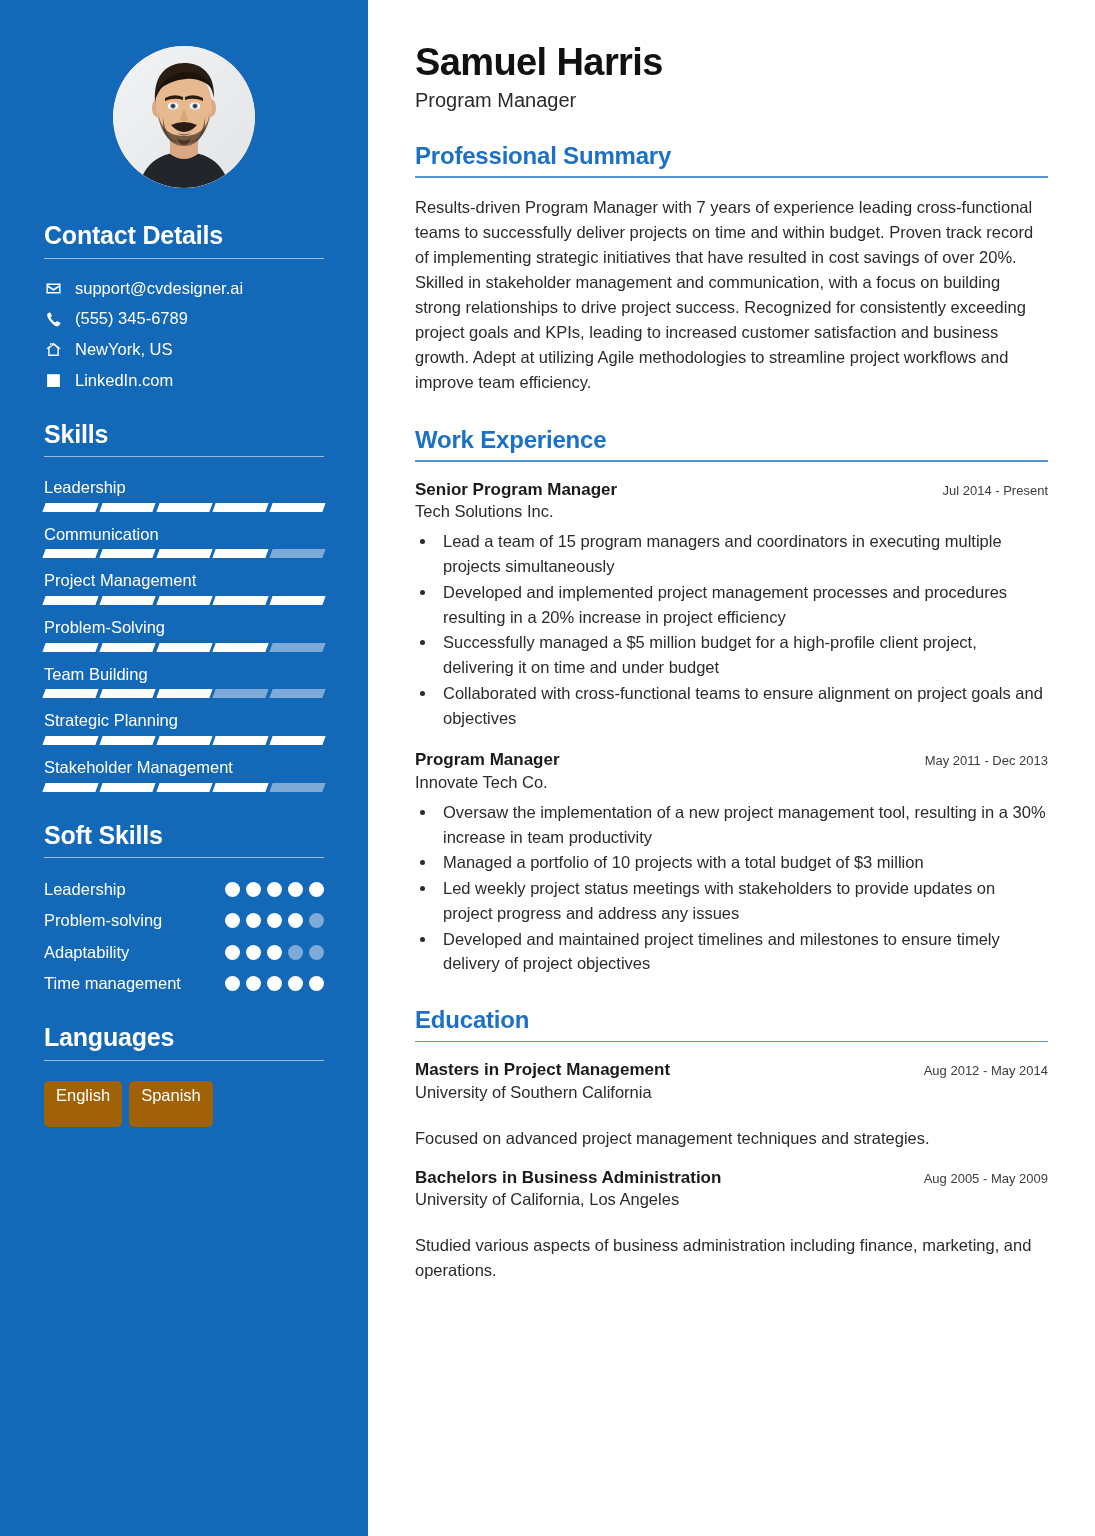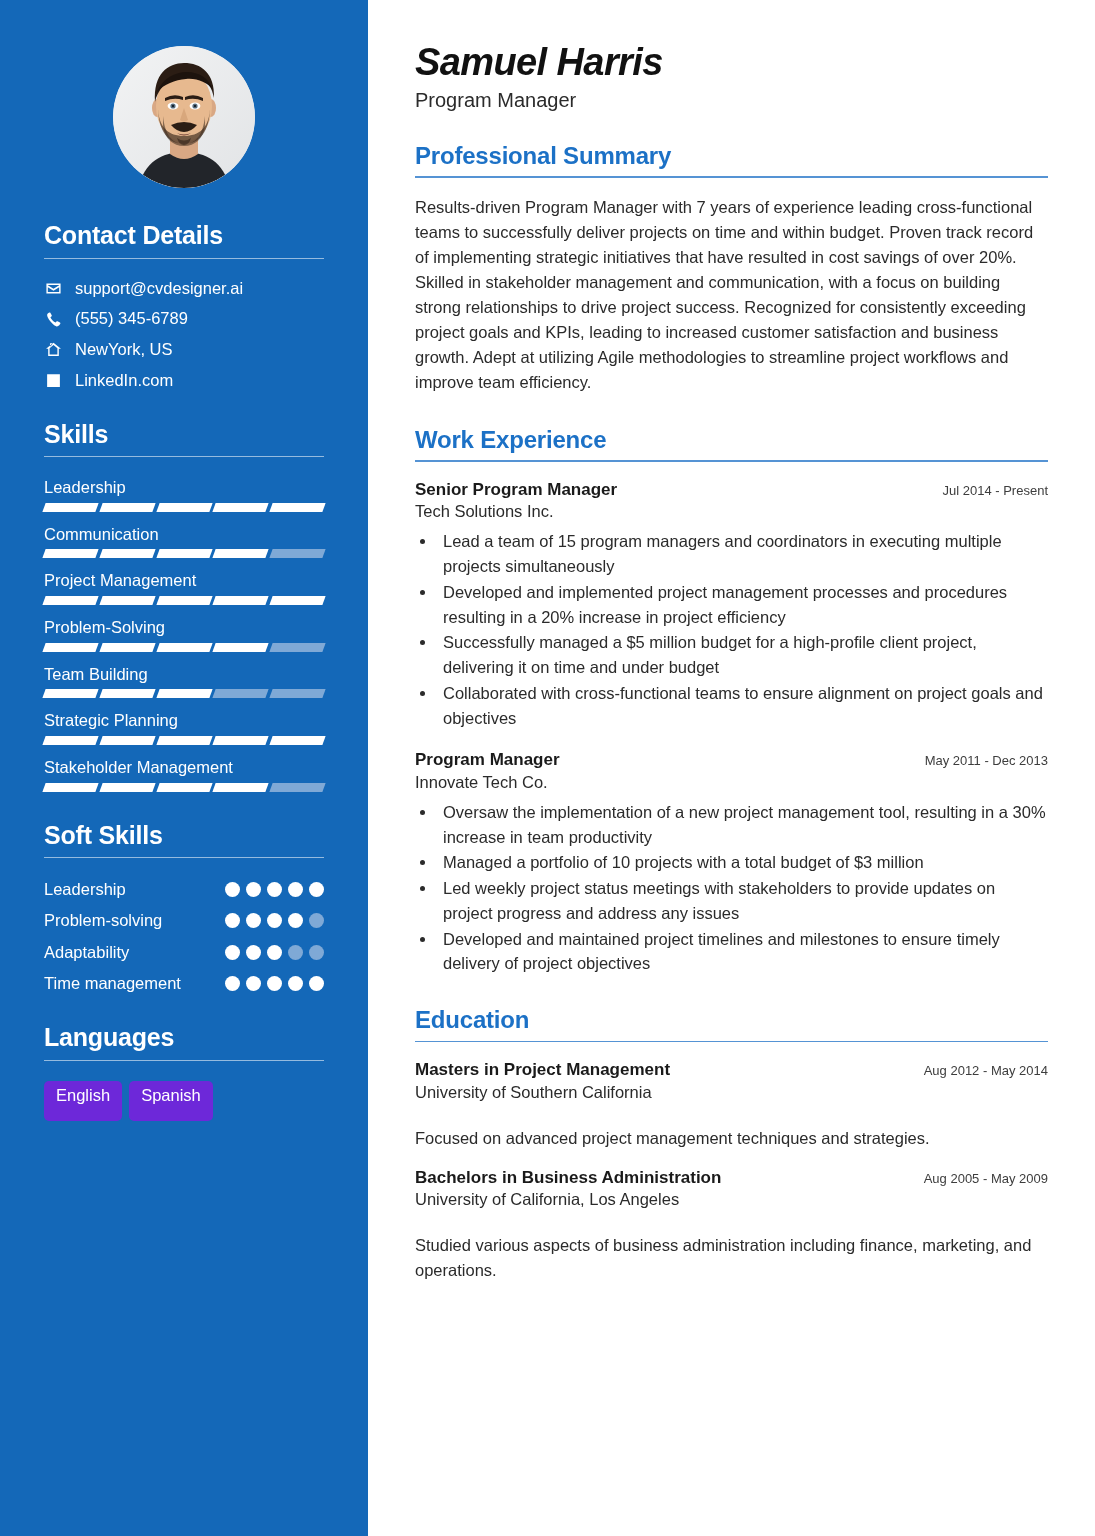--- a/index.html
+++ b/index.html
@@ -89,40 +89,39 @@
   .dots { display: flex; gap: 6px; padding-top: 4px; }
   .dot {
     width: 15px; height: 15px; border-radius: 50%;
     background: #7FA9D6;
   }
   .dot.on { background: #ffffff; }
 
   
   .lang-wrap { display: flex; flex-wrap: wrap; gap: 7px; }
   .lang-tag {
-    background: #6d28d9;
+    background: #a16207;
     border-radius: 5px;
-    padding: 5px 12px 16px 12px;
+    padding: 5px 12px 22px 12px;
     font-size: 16.5px;
     line-height: 1.2;
   }
 
   
   #main {
     flex: 1;
     padding: 42px 47px 0 47px;
     color: #2b2b2b;
   }
   #full-name {
     font-size: 38px;
     font-weight: bold;
     color: #111111;
     letter-spacing: -0.6px;
     line-height: 1.1;
-    font-style: italic;
   }
   #job-title {
     font-size: 20px;
     color: #2b2b2b;
     margin-top: 4px;
     line-height: 1.2;
   }
   .main-section { margin-top: 30px; }
   .main-h {
     font-size: 24px;

